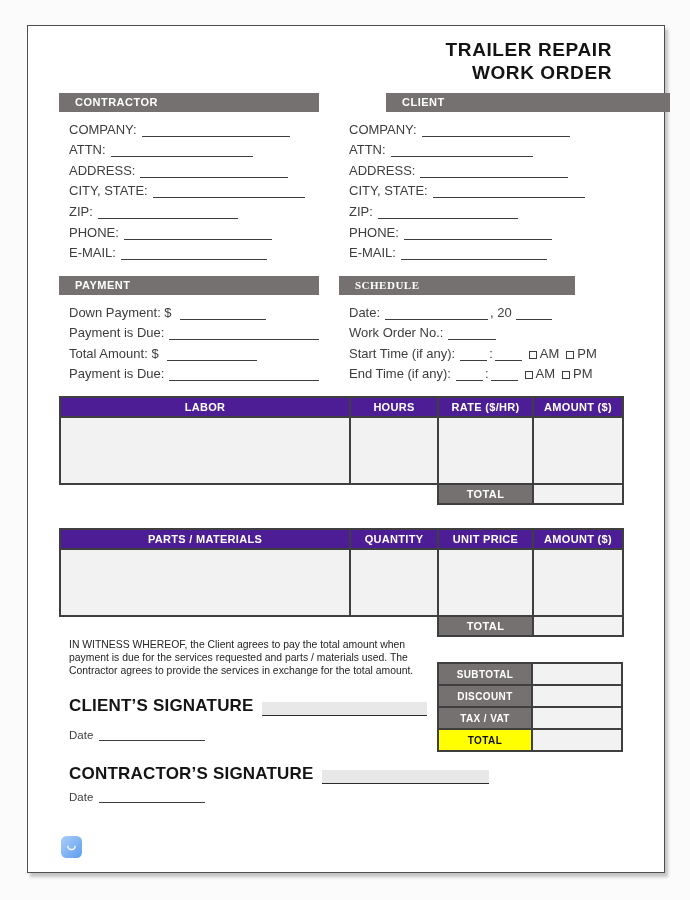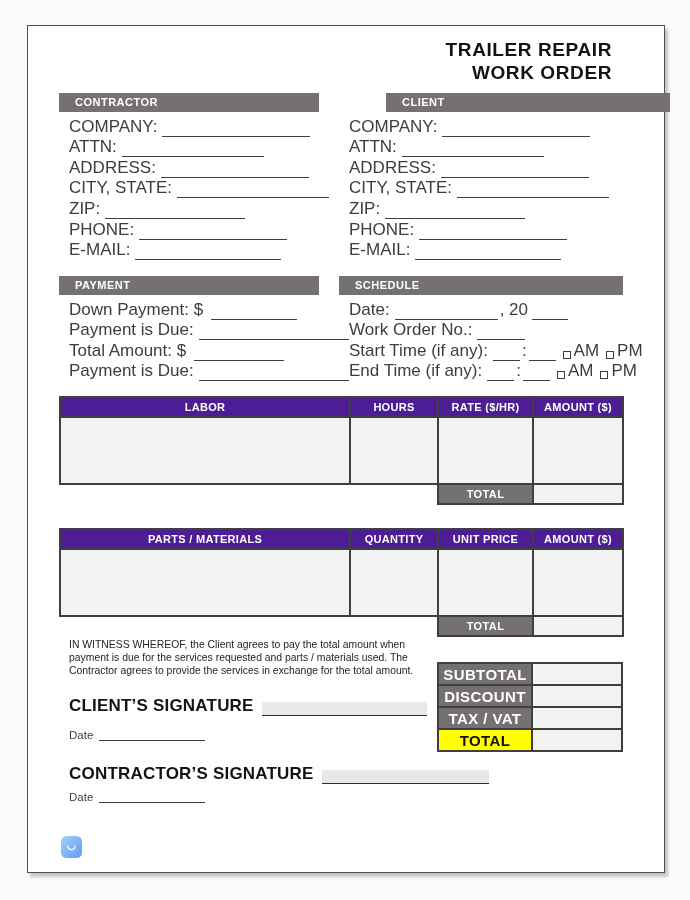--- a/index.html
+++ b/index.html
@@ -15,24 +15,24 @@
                letter-spacing:0.6px; color:#141414; }
   .doc-title span { display:block; }
 
   
   .bar { position:absolute; height:19px; background:#757171; color:#ffffff;
          font-weight:700; font-size:11px; line-height:19px; padding-left:16px;
          letter-spacing:0.5px; }
   #bar-contractor { left:31px;  top:67px;  width:260px; }
   #bar-client     { left:311px; top:67px;  width:284px;margin-left:47px; }
   #bar-payment    { left:31px;  top:250px; width:260px; }
-  #bar-schedule   { left:311px; top:250px; width:284px; }
-
-  
-  .fields { position:absolute; font-size:17px; color:#3d3d3d; }
+  #bar-schedule   { left:311px; top:250px; width:236px;font-family:Liberation Serif, serif; }
+
+  
+  .fields { position:absolute; font-size:13px; color:#3d3d3d; }
   #fields-contractor { left:41px;  top:90px; }
   #fields-client     { left:321px; top:90px; }
   #fields-payment    { left:41px;  top:273px; }
   #fields-schedule   { left:321px; top:273px; }
   .frow { height:20.6px; display:flex; align-items:flex-end; white-space:nowrap; }
   .flabel { margin-right:5px; }
   .fline { display:inline-block; height:12px; border-bottom:1.6px solid #3d3d3d; }
   .cb { width:8px; height:8px; border:1.3px solid #3d3d3d; display:inline-block;
         margin:0 3px 2px 7px; background:#fff; }
   .sep { margin:0 2px; }
@@ -52,21 +52,21 @@
   #labor-table { left:31px; top:370px; }
   #parts-table { left:31px; top:502px; }
 
   
   #witness { position:absolute; left:41px; top:612px; width:366px;
              font-size:10.4px; line-height:13.2px; color:#242424; }
   #witness span { display:block; }
 
   
   #summary-table { position:absolute; left:409px; top:636px; border-collapse:collapse;
-                   font-size:15px; }
+                   font-size:10px; }
   #summary-table td { border:2px solid #3f3f3f; height:22px; }
   #summary-table td.sum-label { width:94px; background:#757171; color:#fff;
                                 font-weight:700; text-align:center; letter-spacing:0.4px; }
   #summary-table td.sum-val { width:90px; background:#f2f2f2; }
   #summary-table tr.grand td.sum-label { background:#ffff00; color:#111; }
 
   
   .sig-row { position:absolute; left:41px; display:flex; align-items:flex-end; height:16px; }
   .sig-label { font-weight:700; font-size:17px; color:#141414; letter-spacing:0.2px; }
   .sig-line { display:inline-block; height:14px; background:#e8e8e8;

